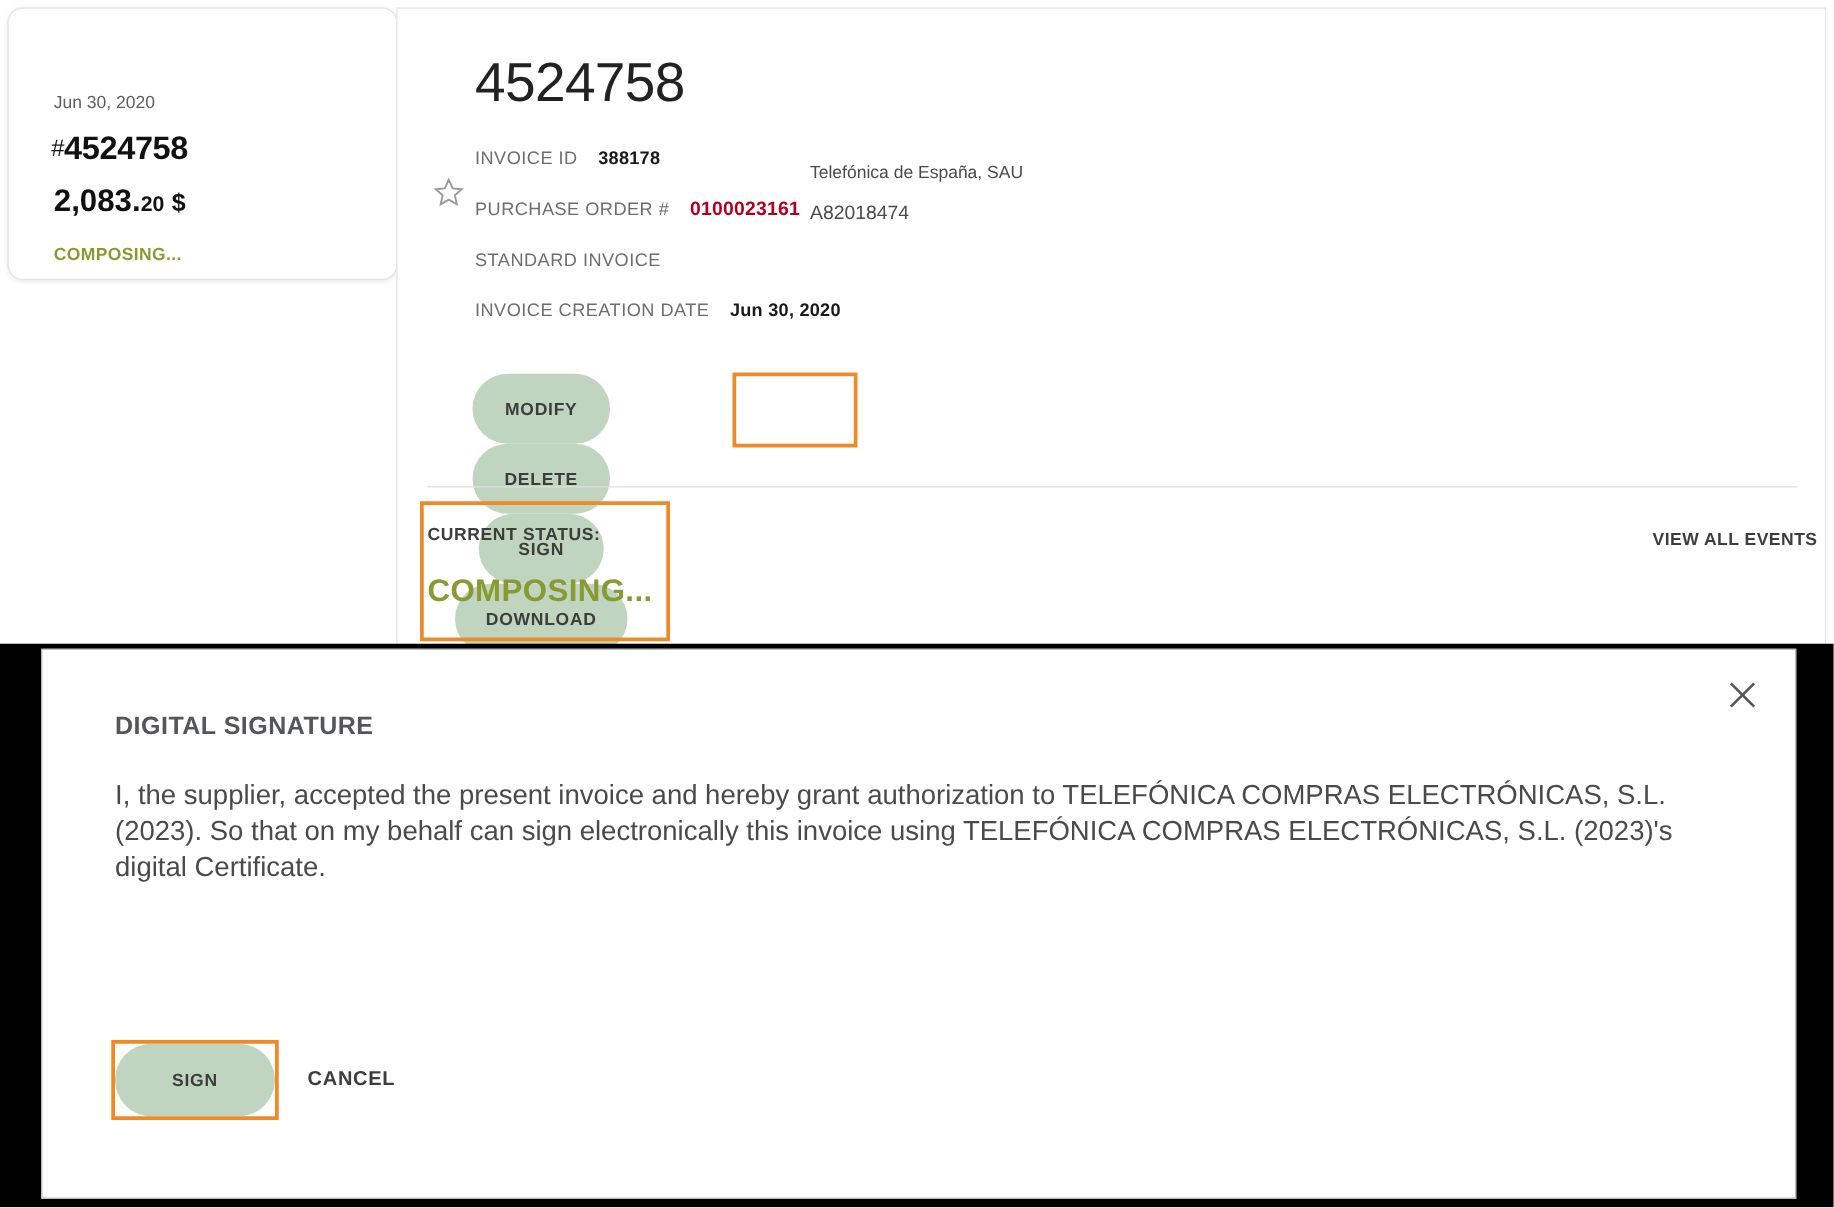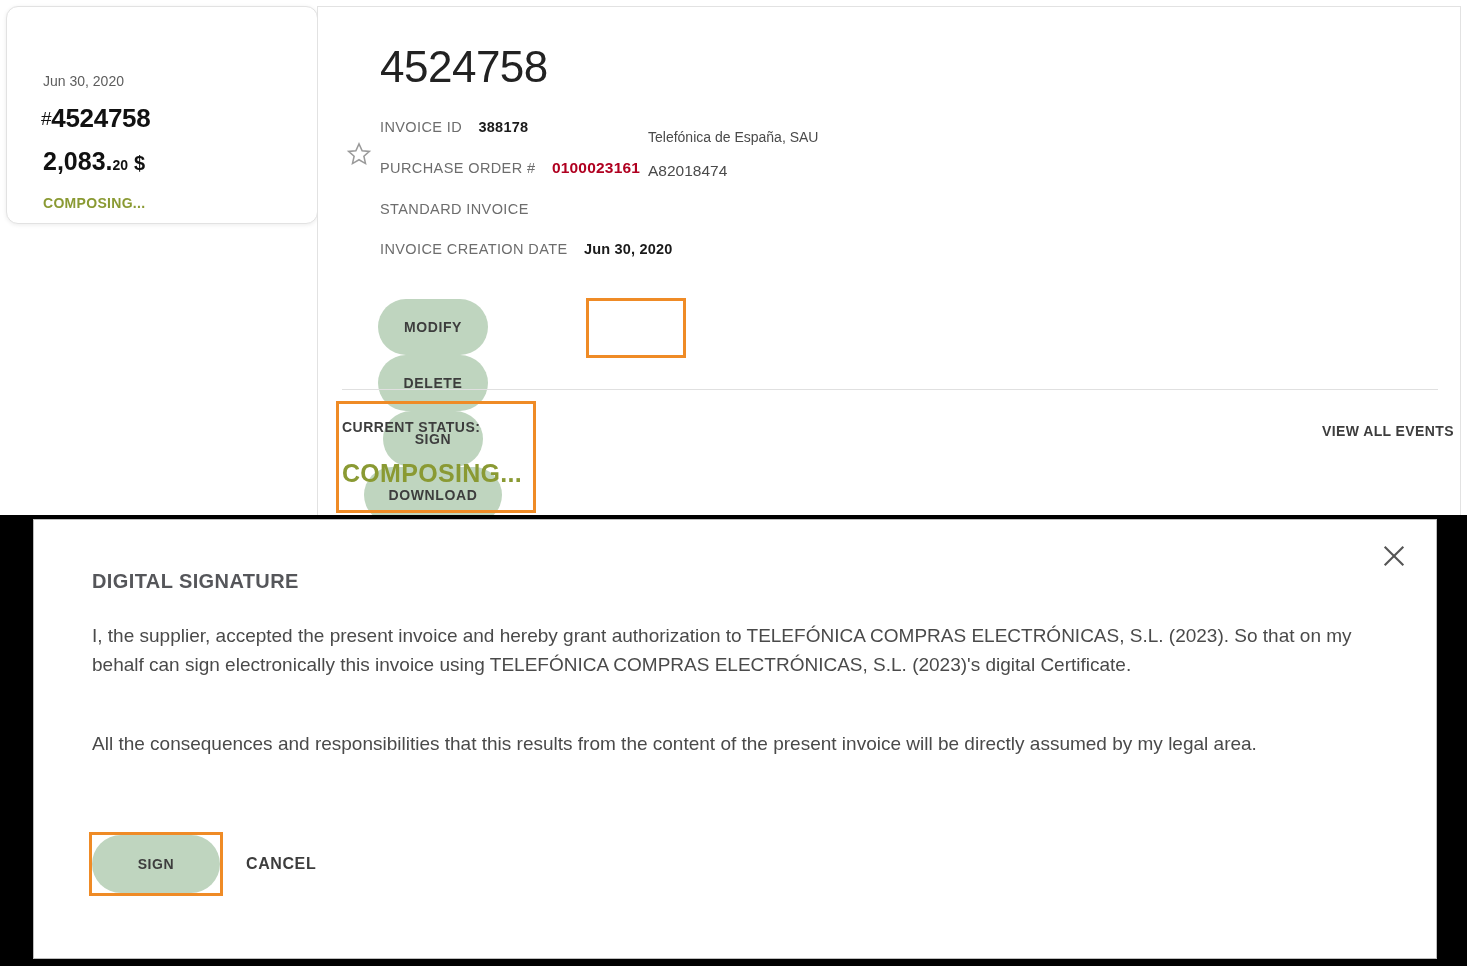--- a/index.html
+++ b/index.html
@@ -54,21 +54,21 @@
   }
   .summary-amount {
     position: absolute;
     left: 36px;
     top: 140px;
     font-size: 25px;
     font-weight: bold;
     color: #111111;
   }
   .summary-amount .cents {
-    font-size: 14px;
+    font-size: 17px;
   }
   .summary-amount .cur {
     font-size: 20px;
     font-weight: bold;
     margin-left: 6px;
   }
   .summary-status {
     position: absolute;
     left: 36px;
     top: 188px;
@@ -273,21 +273,21 @@
     top: 50px;
     font-size: 20px;
     font-weight: bold;
     color: #55565a;
     letter-spacing: 0.4px;
   }
   .modal-p {
     position: absolute;
     left: 58px;
     width: 1290px;
-    font-size: 19px;
+    font-size: 22px;
     line-height: 29px;
     color: #4a4a4a;
   }
   .p1 { top: 101px; }
   .p2 { top: 209px; }
   .modal-actions {
     position: absolute;
     left: 58px;
     top: 315px;
     display: flex;
@@ -384,21 +384,20 @@
 
   <div class="modal">
     <span class="modal-close">
       <svg viewBox="0 0 24 24" width="28" height="28" fill="none" stroke="#555555" stroke-width="1.8">
         <line x1="4" y1="4" x2="20" y2="20"></line>
         <line x1="20" y1="4" x2="4" y2="20"></line>
       </svg>
     </span>
     <div class="modal-title">DIGITAL SIGNATURE</div>
     <div class="modal-p p1">I, the supplier, accepted the present invoice and hereby grant authorization to TELEFÓNICA COMPRAS ELECTRÓNICAS, S.L. (2023). So that on my behalf can sign electronically this invoice using TELEFÓNICA COMPRAS ELECTRÓNICAS, S.L. (2023)'s digital Certificate.</div>
-    <div class="modal-p p2">All the consequences and responsibilities that this results from the content of the present invoice will be directly assumed by my legal area.</div>
     <div class="modal-actions">
       <button class="pill modal-sign">SIGN</button>
       <span class="link-cancel">CANCEL</span>
     </div>
     <div class="hl-modal-sign"></div>
   </div>
 
 </div>
 
 </body></html>

